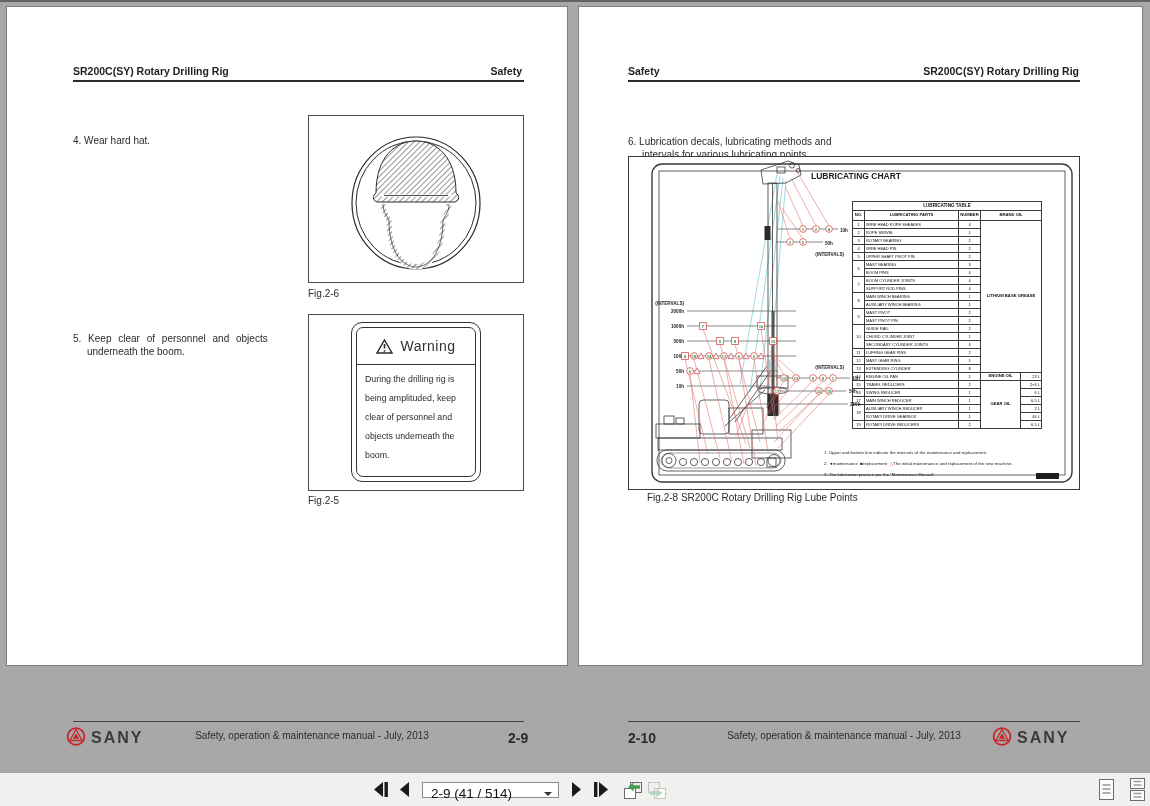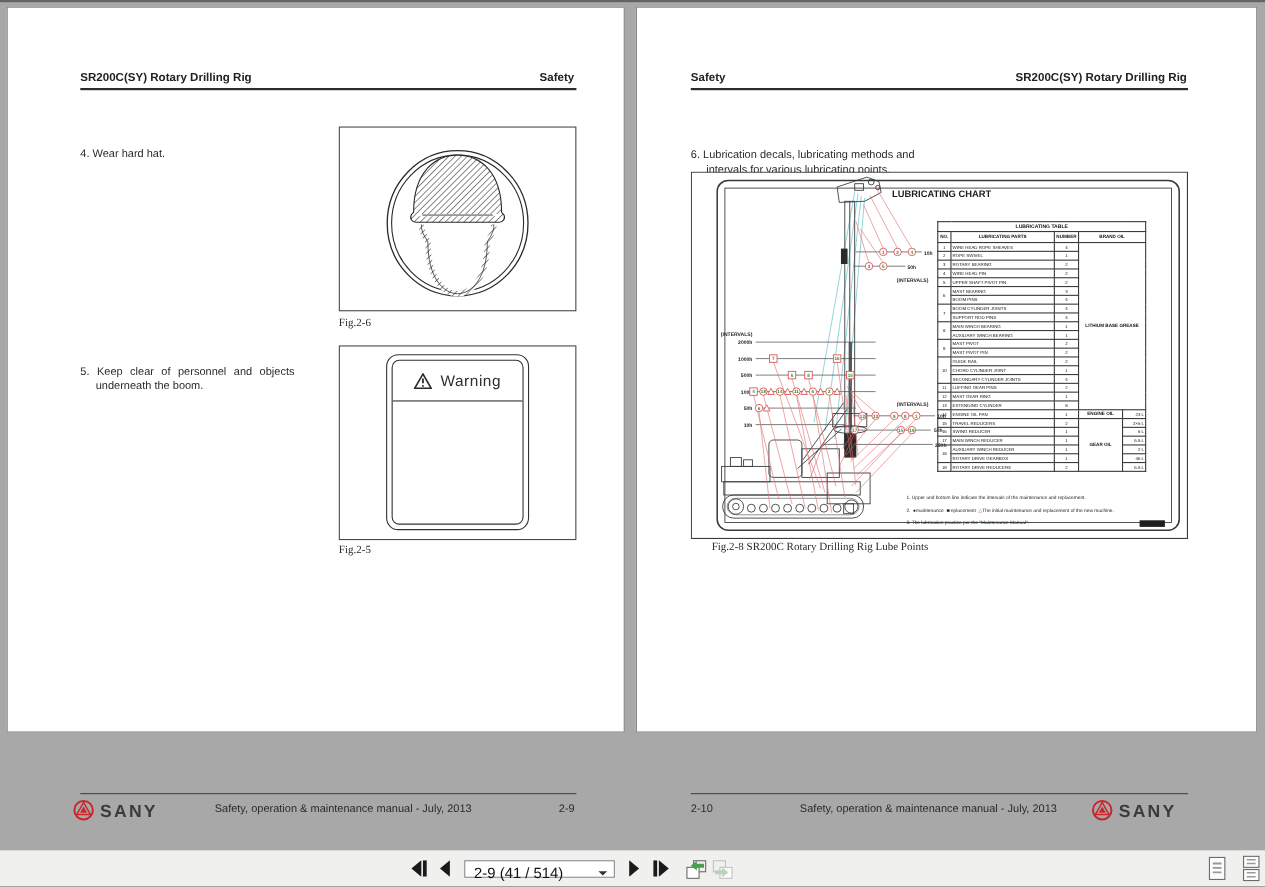--- a/index.html
+++ b/index.html
@@ -8,37 +8,37 @@
   .canvas{position:absolute;left:0;top:0;width:1150px;height:773px;background:#a8a8a8;
           border-top:2px solid #636363;box-sizing:border-box;}
   .page{position:absolute;top:4px;height:660px;background:#fff;border:1px solid #7e7e7e;box-sizing:border-box;}
   .page-left{left:6px;width:562px;}
   .page-right{left:578px;width:565px;}
 
   .ph{position:absolute;font-size:10.5px;font-weight:bold;color:#222;white-space:nowrap;}
   .hrule{position:absolute;height:2px;background:#2b2b2b;}
   .frule{position:absolute;height:1px;background:#444;}
   .bodytext{position:absolute;font-size:10px;color:#2b2b2b;white-space:nowrap;margin-top:20px;}
-  .cap{position:absolute;font-size:10px;color:#2b2b2b;font-family:Liberation Serif, serif;}
+  .cap{position:absolute;font-size:10px;color:#2b2b2b;}
   .figbox{position:absolute;border:1px solid #4a4a4a;background:#fff;box-sizing:border-box;}
 
   
   .wplate{position:absolute;left:42px;top:7px;width:130px;height:160px;border:1.5px solid #333;
           border-radius:11px;box-sizing:border-box;}
   .wplate-in{position:absolute;left:4px;top:4px;right:4px;bottom:4px;border:1px solid #333;
           border-radius:7px;box-sizing:border-box;padding-left:28px;}
   .whead{position:absolute;left:0;top:0;right:0;height:36px;border-bottom:1.5px solid #333;
          display:flex;align-items:center;justify-content:center;gap:7px;}
   .wtitle{font-size:14px;color:#2f2f2f;letter-spacing:0.5px;}
   .wbody{position:absolute;left:8px;top:42px;right:4px;font-size:8.8px;color:#2b2b2b;line-height:19px;}
 
   
   .flogo{position:absolute;}
   .fcenter{position:absolute;font-size:10px;color:#2b2b2b;white-space:nowrap;}
-  .fpage{position:absolute;font-size:10px;color:#2b2b2b;}
+  .fpage{position:absolute;font-size:14px;color:#2b2b2b;font-weight:bold;}
 
   
   .chart{position:absolute;left:49px;top:149px;width:452px;height:334px;}
   .chart svg{position:absolute;left:0;top:0;}
   .lube-table-wrap{position:absolute;left:224px;top:45px;width:189px;height:222px;}
   table.lube{width:189px;height:222px;border-collapse:collapse;table-layout:fixed;
              font-size:4px;line-height:1;color:#111;}
   table.lube td{border:1px solid #3a3a3a;padding:0 1px;height:7px;overflow:hidden;white-space:nowrap;
                 font-family:"Liberation Sans",sans-serif;}
   table.lube td.tt{font-size:4.6px;font-weight:bold;text-align:center;height:8px;}
@@ -100,20 +100,27 @@
       <div class="figbox" style="left:301px;top:307px;width:216px;height:177px;">
         <div class="wplate">
           <div class="wplate-in">
             <div class="whead">
               <svg width="17" height="15" viewBox="0 0 17 15">
                 <path d="M8.5,1 L16,14 L1,14 Z" fill="none" stroke="#2b2b2b" stroke-width="1.4"></path>
                 <line x1="8.5" y1="5" x2="8.5" y2="9.5" stroke="#2b2b2b" stroke-width="1.6"></line>
                 <circle cx="8.5" cy="11.8" r="0.9" fill="#2b2b2b"></circle>
               </svg>
               <span class="wtitle">Warning</span>
+            </div>
+            <div class="wbody">
+              <div>During the drilling rig is</div>
+              <div>being amplituded,  keep</div>
+              <div>clear of personnel and</div>
+              <div>objects underneath the</div>
+              <div>boom.</div>
             </div>
           </div>
         </div>
       </div>
       <div class="cap" style="left:301px;top:488px;">Fig.2-5</div>
 
       <div class="frule" style="left:66px;top:714px;width:451px;"></div>
       <div class="flogo" style="left:58px;top:718px;">
         <svg width="92" height="23" viewBox="0 0 92 23">
           <circle cx="11" cy="11.5" r="8.4" fill="none" stroke="#c8252c" stroke-width="1.8"></circle>

